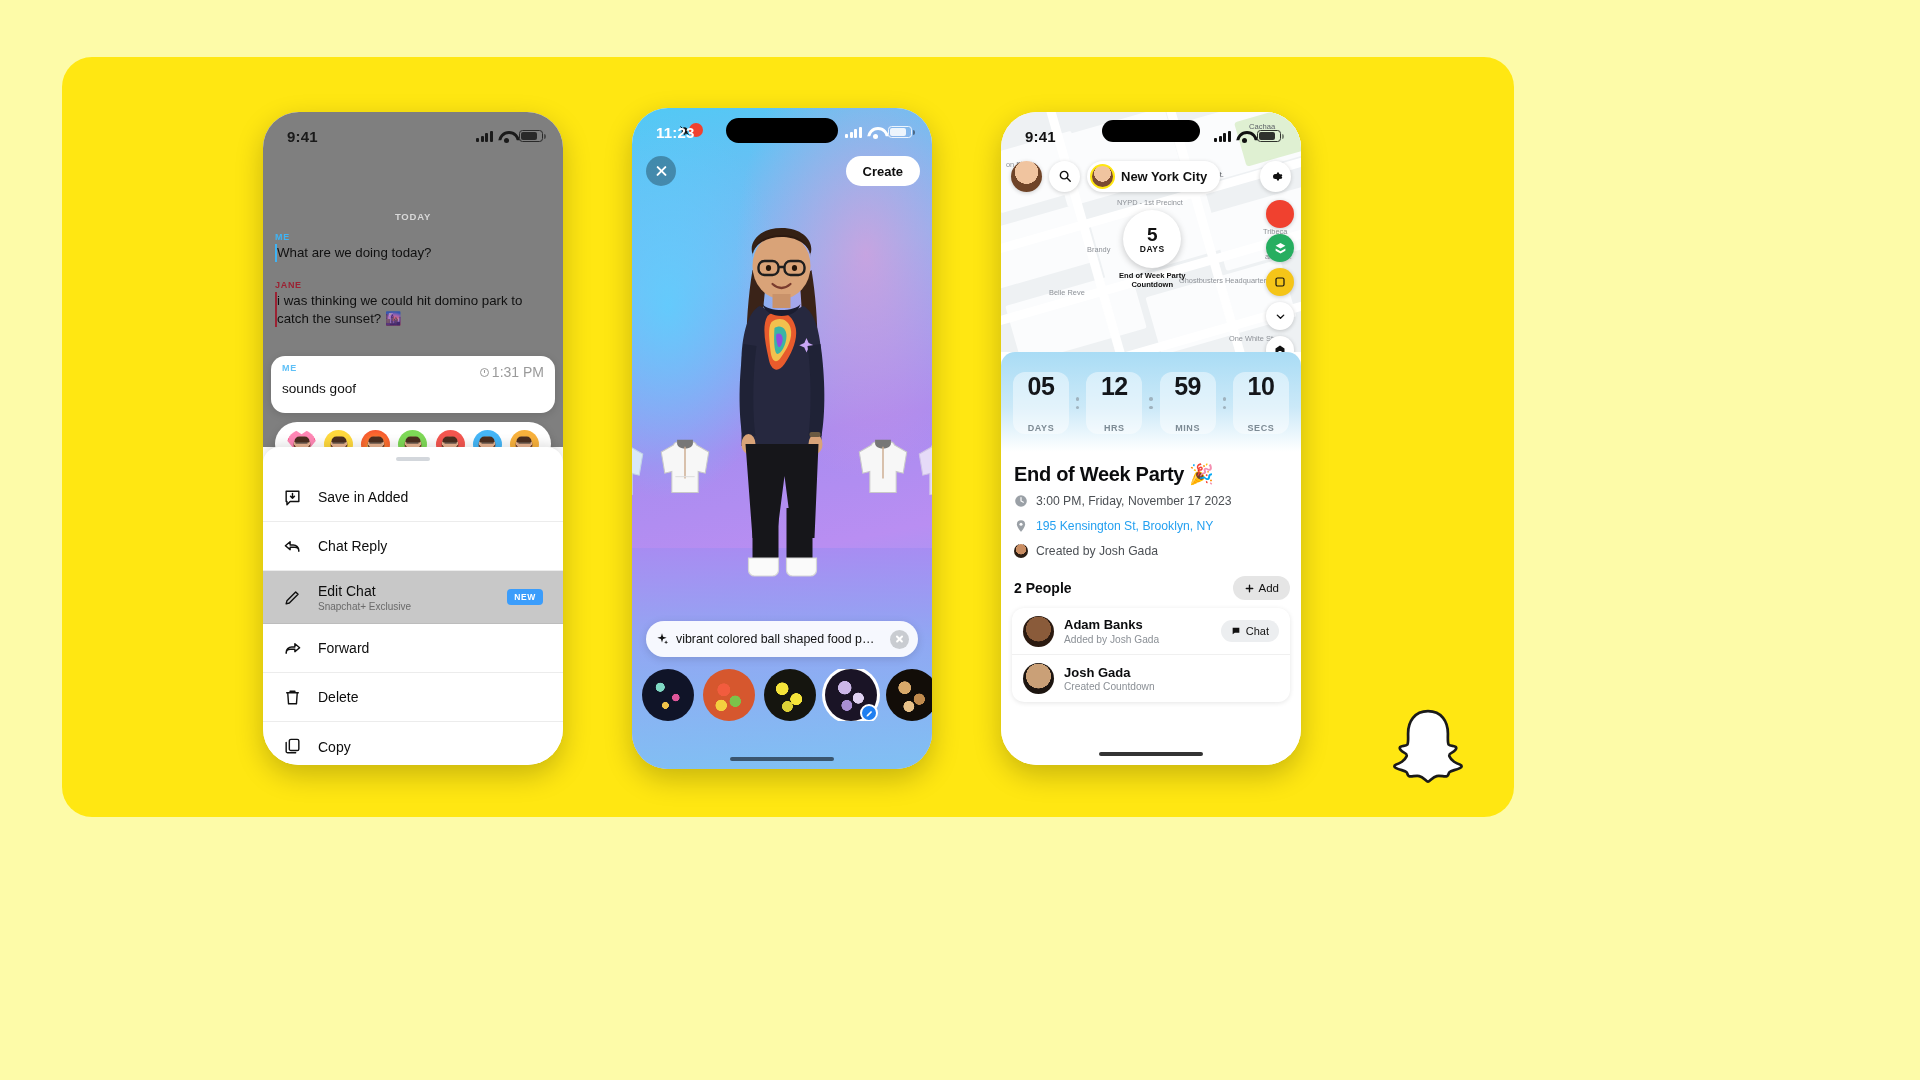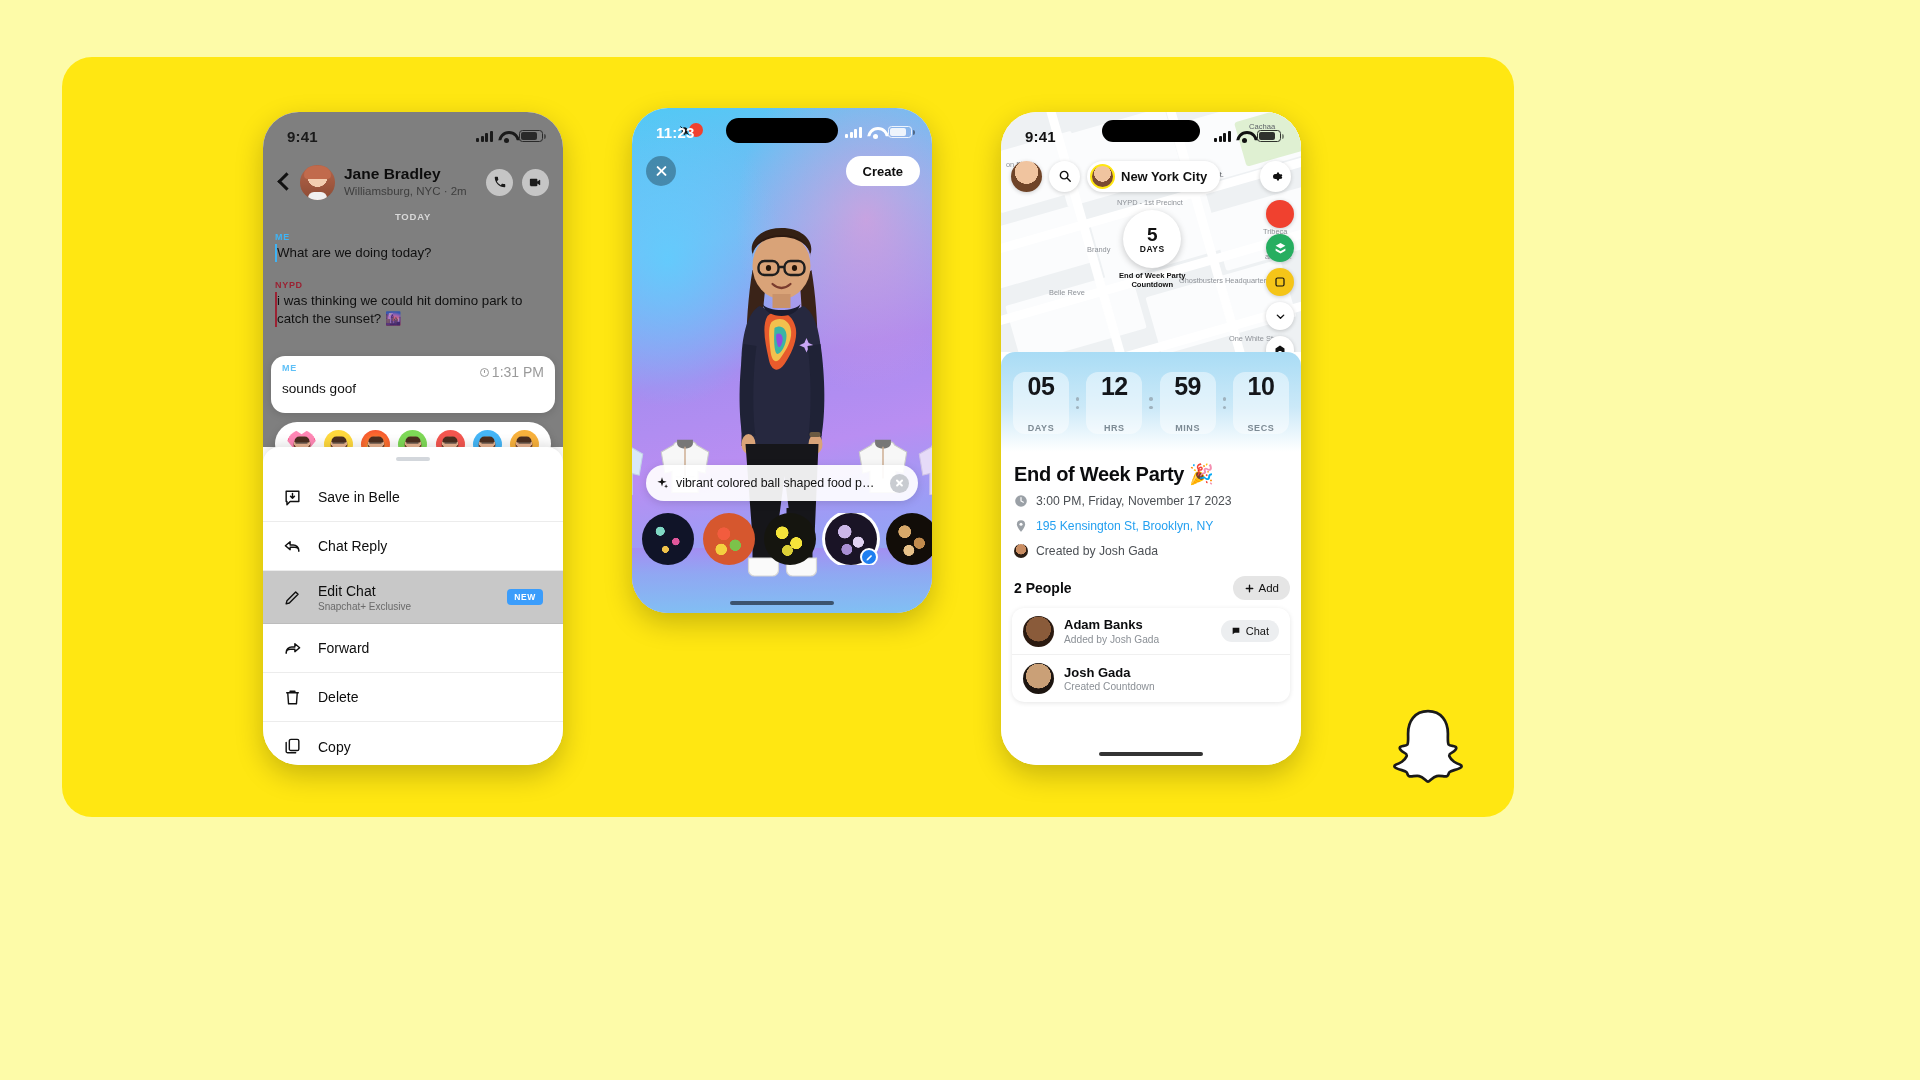--- a/index.html
+++ b/index.html
@@ -188,21 +188,21 @@
   .menu-item:last-child{ border-bottom:none; }
   .mi-txt{ font-size:14px; color:#0d0d0d; }
   .mi-sub{ font-size:10px; color:#6a6a6a; margin-top:2px;}
   .new-badge{
     margin-left:auto; background:#3b9dfb; color:#fff; font-size:8.5px;
     font-weight:bold; letter-spacing:.6px; padding:3px 7px; border-radius:4px;
   }
   .mi-icon{ width:19px; height:19px; flex:0 0 auto; }
 
   
-  #phone2 { left: 632px; top: 108px; width: 300px; height: 505px; }
+  #phone2 { left: 632px; top: 108px; width: 300px; height: 661px; }
   #p2-bg{
     position:absolute; inset:0;
     background:
       radial-gradient(ellipse 70% 55% at 78% 22%, rgba(255,150,210,.55) 0%, rgba(255,150,210,0) 62%),
       radial-gradient(ellipse 60% 45% at 12% 30%, rgba(90,210,255,.75) 0%, rgba(90,210,255,0) 65%),
       linear-gradient(168deg,#52c9f5 0%,#7fb6f3 26%,#a88cf0 50%,#b98ef2 66%,#9b9df5 80%,#86b6f4 100%);
   }
   #p2-floor{
     position:absolute; left:0; right:0; top:440px; bottom:0;
     background:linear-gradient(180deg,#a58cf2 0%,#8fa8f2 40%,#7fc2f3 100%);
@@ -417,50 +417,30 @@
             <i></i>
             <i></i>
           </span>
         <span class="wifi"></span>
         <span class="batt">
             <i></i>
           </span>
       </span>
     </div>
 
-    <div class="chat-header">
-      <div class="back-chev"></div>
-      <div class="bitmoji-av"></div>
-      <div>
-        <div class="chat-name">Jane Bradley</div>
-        <div class="chat-sub">Williamsburg, NYC · 2m</div>
-      </div>
-      <div class="hdr-icons">
-        <div class="rnd-btn">
-          <svg width="14" height="14" viewBox="0 0 24 24" fill="#1a1a1a">
-              <path d="M6.6 10.8c1.4 2.8 3.8 5.1 6.6 6.6l2.2-2.2c.3-.3.7-.4 1-.2 1.2.4 2.4.6 3.6.6.6 0 1 .4 1 1V20c0 .6-.4 1-1 1C10.6 21 3 13.4 3 4c0-.6.4-1 1-1h3.5c.6 0 1 .4 1 1 0 1.3.2 2.5.6 3.6.1.4 0 .8-.2 1l-2.3 2.2z"></path>
-            </svg>
-        </div>
-        <div class="rnd-btn">
-          <svg width="15" height="15" viewBox="0 0 24 24" fill="#1a1a1a">
-              <path d="M15 7.5c0-.8-.7-1.5-1.5-1.5h-9C3.7 6 3 6.7 3 7.5v9c0 .8.7 1.5 1.5 1.5h9c.8 0 1.5-.7 1.5-1.5v-3l3.4 2.6c.5.4 1.1 0 1.1-.6V8.5c0-.6-.6-1-1.1-.6L15 10.5v-3z"></path>
-            </svg>
-        </div>
-      </div>
-    </div>
 
     <div class="today-label">TODAY</div>
 
     <div class="msg" style="top:120px">
       <div class="who who-me">ME</div>
       <div class="body bar-me">What are we doing today?</div>
     </div>
 
     <div class="msg" style="top:168px">
-      <div class="who who-jane">NYPD</div>
+      <div class="who who-jane">JANE</div>
       <div class="body bar-jane">i was thinking we could hit domino park to catch the sunset? 🌆</div>
     </div>
 
     <div class="sel-card">
       <div class="who">ME</div>
       <div class="txt">sounds goof</div>
       <div class="sel-time">
         <span class="clock-ic"></span>
         <span>1:31 PM</span>
       </div>
@@ -494,21 +474,21 @@
   <div id="p1-sheet">
     <div class="grabber"></div>
 
     <div style="height:12px"></div>
 
     <div class="menu-item">
       <svg class="mi-icon" viewBox="0 0 24 24" fill="none" stroke="#111" stroke-width="1.8">
         <path d="M4 4h16v13H9l-4 4v-4H4z" stroke-linejoin="round"></path>
           <path d="M12 7v6m0 0l-2.5-2.5M12 13l2.5-2.5" stroke-linecap="round"></path>
       </svg>
-      <span class="mi-txt">Save in Belle</span>
+      <span class="mi-txt">Save in Added</span>
     </div>
 
     <div class="menu-item">
       <svg class="mi-icon" viewBox="0 0 24 24" fill="none" stroke="#111" stroke-width="1.8">
         <path d="M9 6L3 11l6 5v-3h6a5 5 0 015 5v-1a7 7 0 00-7-7H9V6z" stroke-linejoin="round"></path>
       </svg>
       <span class="mi-txt">Chat Reply</span>
     </div>
 
     <div class="menu-item tall hl">

